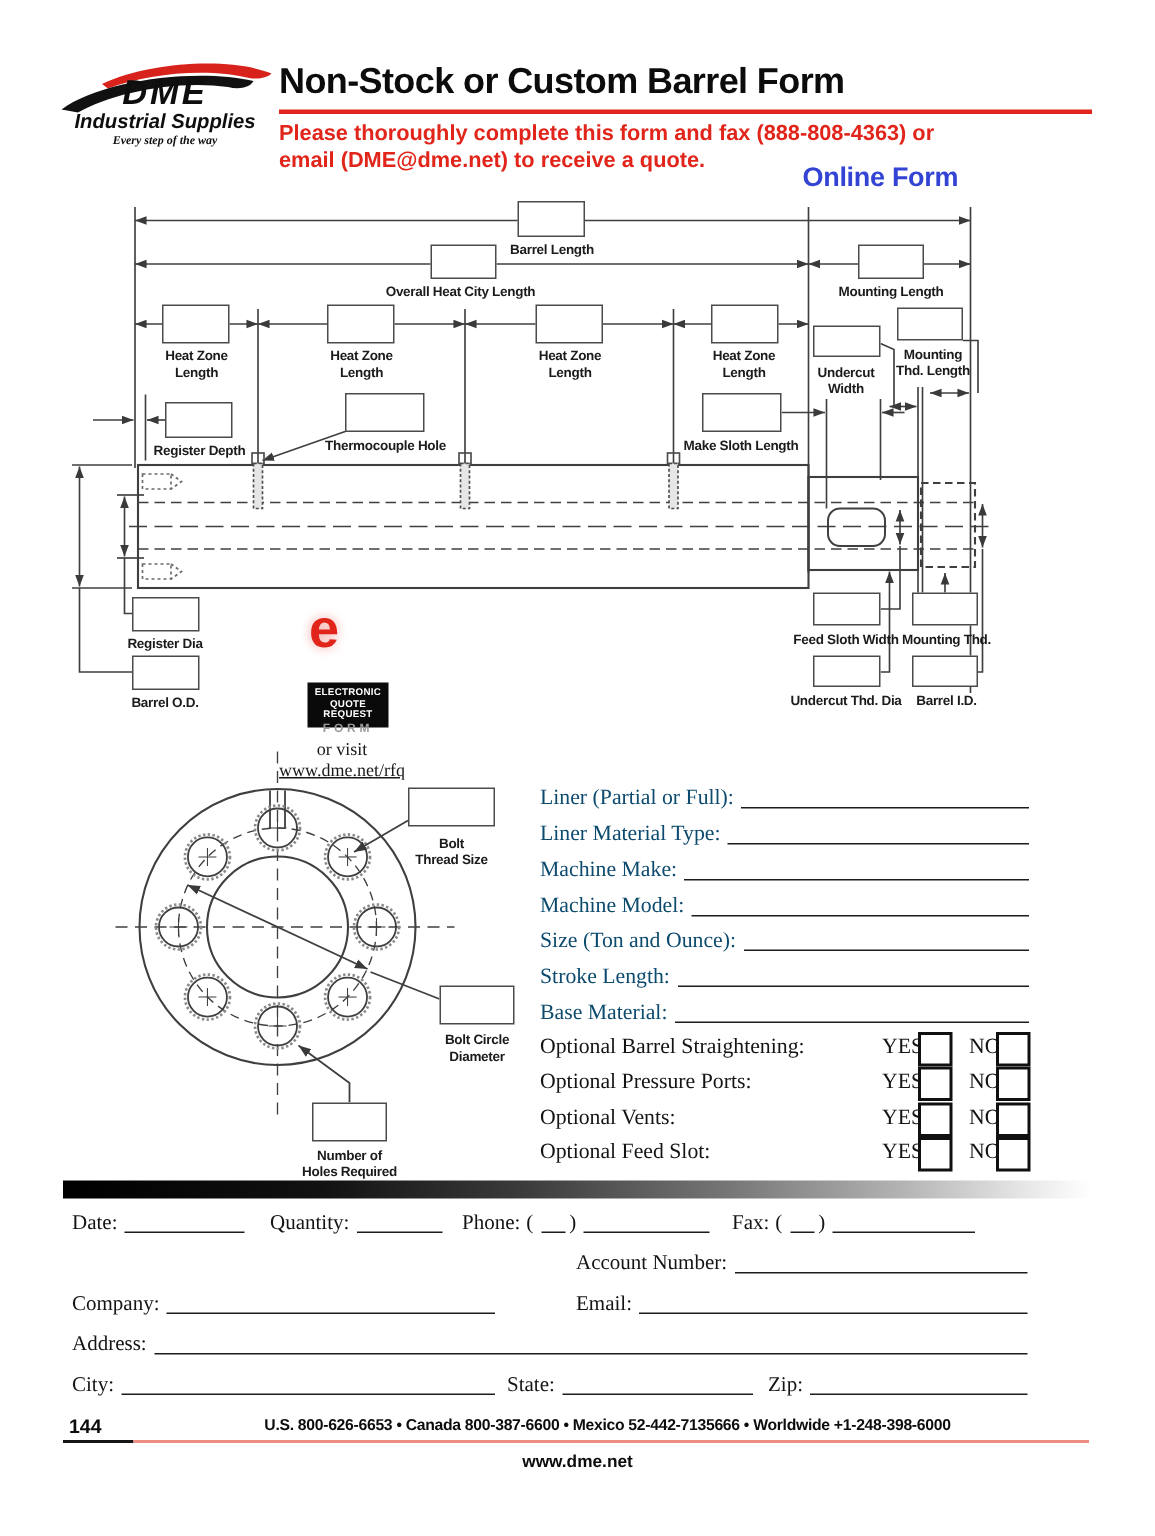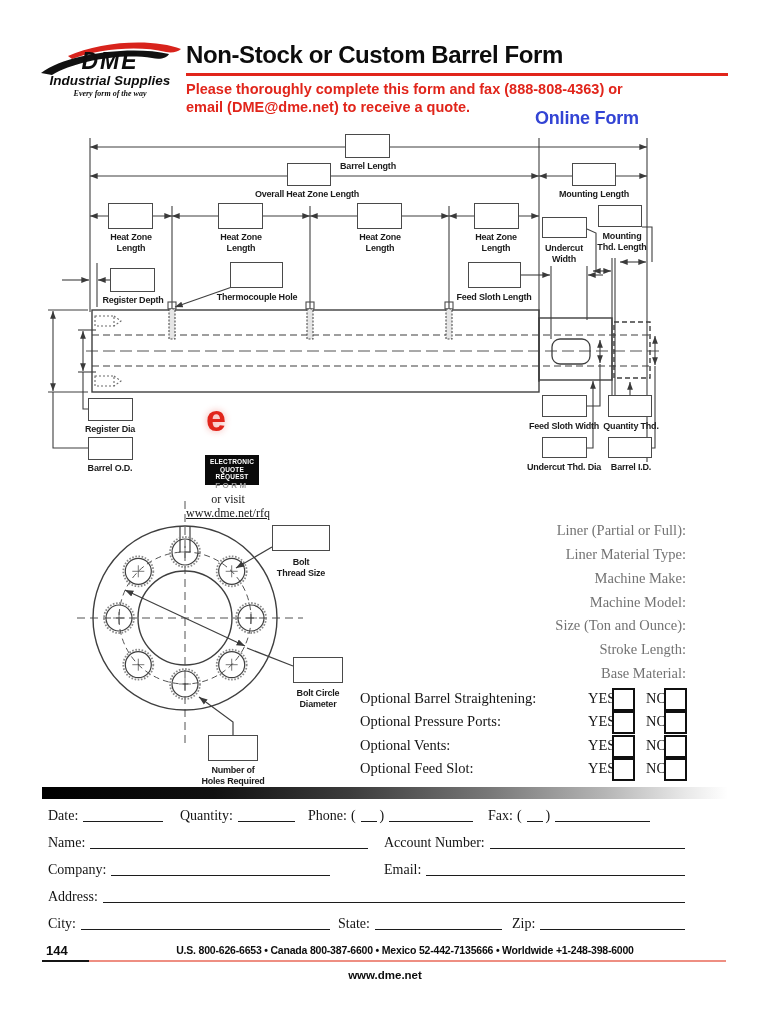--- a/index.html
+++ b/index.html
@@ -19,21 +19,21 @@
   .eq-e{position:absolute;font-weight:900;font-size:36px;color:#e1251b;
         text-shadow:0 0 7px rgba(225,37,27,.40);font-family:"Liberation Sans",sans-serif;}
   .eq-box{position:absolute;background:#0a0a0a;color:#fff;text-align:center;padding-top:3px;box-sizing:border-box;}
   .eq-box .l{font-weight:bold;font-size:6.5px;line-height:7.5px;letter-spacing:0.2px;}
   .eq-box .f{font-size:8px;line-height:9px;color:#9a9a9a;letter-spacing:2.5px;font-weight:bold;}
   .visit{position:absolute;text-align:center;font-family:"Liberation Serif",serif;font-size:12px;line-height:14px;color:#181818;}
   .visit .u{text-decoration:underline;}
   
   .oi-head{position:absolute;font-family:"Liberation Serif",serif;font-weight:bold;font-size:17px;color:#0d0d0d;}
   .oirow{position:absolute;left:360px;width:326px;display:flex;align-items:flex-end;height:19px;
-         font-family:"Liberation Serif",serif;font-size:14.5px;color:#737373;flex-direction:column;}
+         font-family:"Liberation Serif",serif;font-size:14.5px;color:#0c4a6e;}
   .rule{flex:1;border-bottom:1.5px solid #1c1c1c;margin:0 0 2px 5px;}
   .rule-short{flex:0 0 16px;}
   .optlabel{position:absolute;font-family:"Liberation Serif",serif;font-size:14.5px;color:#141414;}
   .yn{position:absolute;font-family:"Liberation Serif",serif;font-size:14.5px;color:#141414;}
   .chk{position:absolute;width:23px;height:23px;border:2.2px solid #101010;background:#fff;box-sizing:border-box;}
   .gradbar{position:absolute;left:42px;top:787px;width:686px;height:12px;
            background:linear-gradient(90deg,#000 0%,#111 25%,#3c3c3c 45%,#777 65%,#b5b5b5 82%,#e9e9e9 94%,#fff 100%);}
   .crow{position:absolute;display:flex;align-items:flex-end;height:19px;
         font-family:"Liberation Serif",serif;font-size:14px;color:#141414;}
   .crow .lbl{white-space:nowrap;}
@@ -49,21 +49,21 @@
 <body>
 
 <div class="page">
 
   <svg class="abs" style="left:38px;top:42px" width="146" height="40" viewBox="0 0 146 40">
     <path d="M30,14 C62,-1 116,-4 143,7 C140,10 134,11 128,10 C100,3 60,7 34,17 Z" fill="#d8231c"></path>
     <path d="M3,31 C28,12 92,3 131,12 C129,16 122,18 114,16 C80,11 36,20 14,33 L3,31 Z" fill="#111"></path>
   </svg>
   <div class="brand-text" style="left:60px;top:48px;width:100px;font-size:23px;letter-spacing:2px;">DME</div>
   <div class="brand-text" style="left:42px;top:73px;width:136px;font-size:13.5px;">Industrial Supplies</div>
-  <div class="brand-text" style="left:48px;top:89px;width:124px;font-size:8px;font-family:'Liberation Serif',serif;">Every form of the way</div>
+  <div class="brand-text" style="left:48px;top:89px;width:124px;font-size:8px;font-family:'Liberation Serif',serif;">Every step of the way</div>
 
   <div class="title" style="left:186px;top:41px;">Non-Stock or Custom Barrel Form</div>
   <div class="title-rule" style="left:186px;top:73px;width:542px;"></div>
   <div class="subtitle" style="left:186px;top:80px;">Please thoroughly complete this form and fax (888-808-4363) or</div>
   <div class="subtitle" style="left:186px;top:98px;">email (DME@dme.net) to receive a quote.</div>
   <div class="online" style="left:535px;top:108px;">Online Form</div>
 
   <svg class="abs" style="left:40px;top:130px" width="700" height="350" viewBox="0 0 700 350">
     <defs>
       <marker id="ah" viewBox="0 0 8 8" markerWidth="7" markerHeight="7" refX="8" refY="4" orient="auto-start-reverse">
@@ -159,21 +159,21 @@
   <div class="ibox" style="left:230px;top:262px;width:53px;height:26px"></div>
   <div class="ibox" style="left:468px;top:262px;width:53px;height:26px"></div>
   <div class="ibox" style="left:88px;top:398px;width:45px;height:23px"></div>
   <div class="ibox" style="left:88px;top:437px;width:45px;height:23px"></div>
   <div class="ibox" style="left:542px;top:395px;width:45px;height:22px"></div>
   <div class="ibox" style="left:608px;top:395px;width:44px;height:22px"></div>
   <div class="ibox" style="left:542px;top:437px;width:45px;height:21px"></div>
   <div class="ibox" style="left:608px;top:437px;width:44px;height:21px"></div>
 
   <div class="dlabel" style="left:368px;top:161px">Barrel Length</div>
-  <div class="dlabel" style="left:307px;top:189px">Overall Heat Zone Length</div>
+  <div class="dlabel" style="left:307px;top:189px">Overall Heat City Length</div>
   <div class="dlabel" style="left:594px;top:189px">Mounting Length</div>
   <div class="dlabel" style="left:131px;top:232px">
       <div>Heat Zone</div>
       <div>Length</div>
     </div>
   <div class="dlabel" style="left:241px;top:232px">
       <div>Heat Zone</div>
       <div>Length</div>
     </div>
   <div class="dlabel" style="left:380px;top:232px">
@@ -187,25 +187,25 @@
   <div class="dlabel" style="left:564px;top:243px">
       <div>Undercut</div>
       <div>Width</div>
     </div>
   <div class="dlabel" style="left:622px;top:231px">
       <div>Mounting</div>
       <div>Thd. Length</div>
     </div>
   <div class="dlabel" style="left:133px;top:295px">Register Depth</div>
   <div class="dlabel" style="left:257px;top:292px">Thermocouple Hole</div>
-  <div class="dlabel" style="left:494px;top:292px">Feed Sloth Length</div>
+  <div class="dlabel" style="left:494px;top:292px">Make Sloth Length</div>
   <div class="dlabel" style="left:110px;top:424px">Register Dia</div>
   <div class="dlabel" style="left:110px;top:463px">Barrel O.D.</div>
   <div class="dlabel" style="left:564px;top:421px">Feed Sloth Width</div>
-  <div class="dlabel" style="left:631px;top:421px">Quantity Thd.</div>
+  <div class="dlabel" style="left:631px;top:421px">Mounting Thd.</div>
   <div class="dlabel" style="left:564px;top:462px">Undercut Thd. Dia</div>
   <div class="dlabel" style="left:631px;top:462px">Barrel I.D.</div>
 
   <div class="eq-e" style="left:206px;top:398px">e</div>
   <div class="eq-box" style="left:205px;top:455px;width:54px;height:30px">
     <div class="l">ELECTRONIC</div>
     <div class="l">QUOTE REQUEST</div>
     <div class="f">FORM</div>
   </div>
   <div class="visit" style="left:168px;top:492px;width:120px">
@@ -362,24 +362,20 @@
       <span class="rule"></span>
     </div>
   <div class="crow" style="left:488px;top:805px;width:162px">
       <span class="lbl">Fax:</span>
       <span class="lbl" style="margin-left:4px">(</span>
       <span class="rule rule-short"></span>
       <span class="lbl" style="margin-left:3px">)</span>
       <span class="rule"></span>
     </div>
 
-  <div class="crow" style="left:48px;top:832px;width:320px">
-      <span class="lbl">Name:</span>
-      <span class="rule"></span>
-    </div>
   <div class="crow" style="left:384px;top:832px;width:301px">
       <span class="lbl">Account Number:</span>
       <span class="rule"></span>
     </div>
 
   <div class="crow" style="left:48px;top:859px;width:282px">
       <span class="lbl">Company:</span>
       <span class="rule"></span>
     </div>
   <div class="crow" style="left:384px;top:859px;width:301px">

